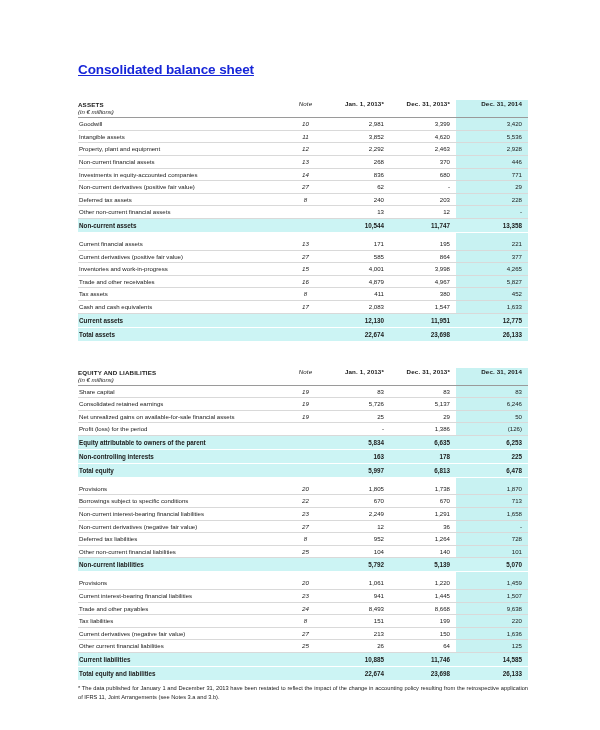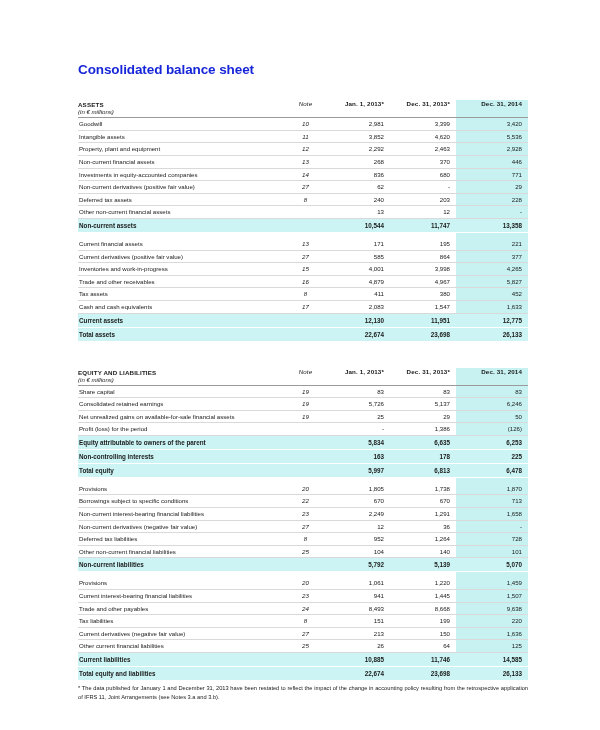--- a/index.html
+++ b/index.html
@@ -18,20 +18,21 @@
     position: relative;
     width: 600px;
     height: 730px;
     box-sizing: border-box;
     padding: 62px 72px 0 78px;
   }
   .doc-title {
     font-size: 13.5px;
     font-weight: bold;
     color: #1726d8;
+    text-decoration: underline;
     letter-spacing: -0.1px;
     margin: 0 0 22px 0;
     line-height: 1.2;
   }
   table.bs {
     width: 100%;
     border-collapse: collapse;
     table-layout: fixed;
     font-size: 6.1px;
   }

